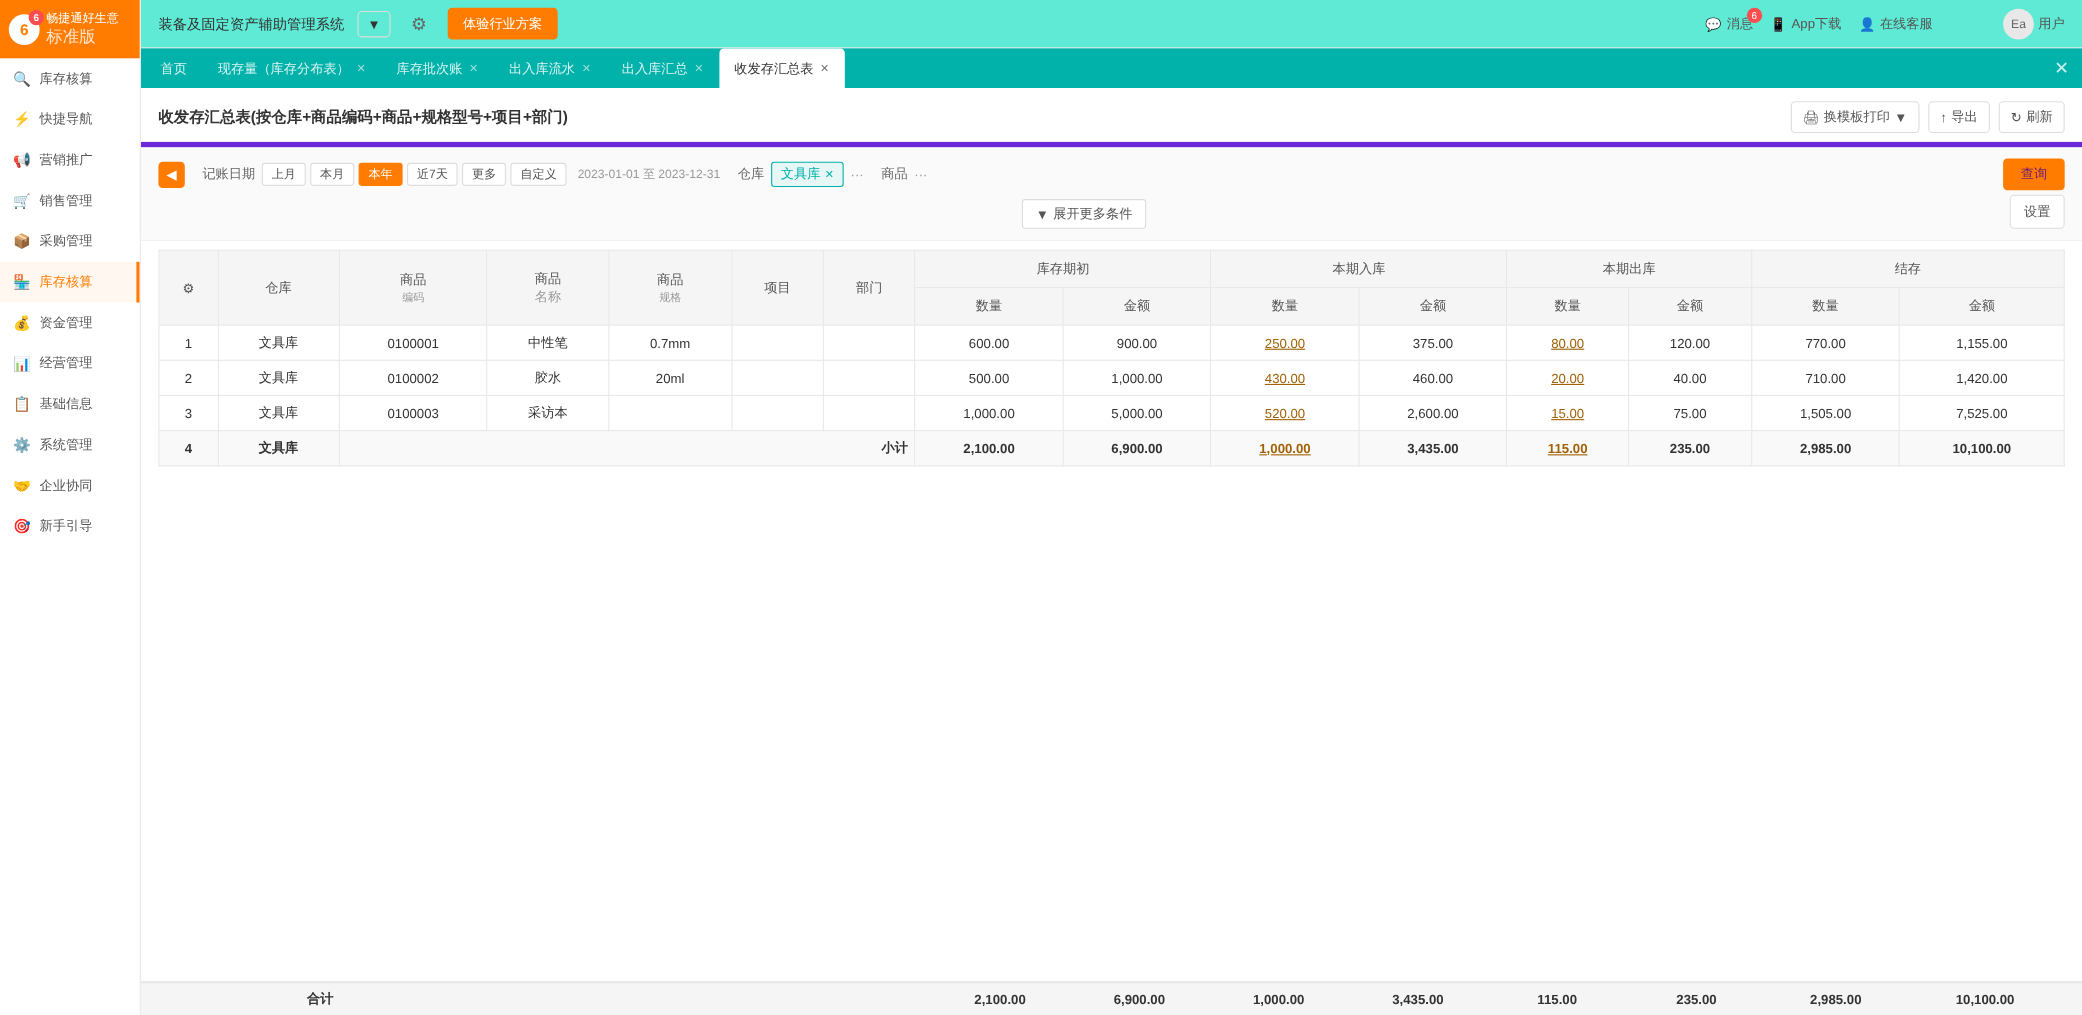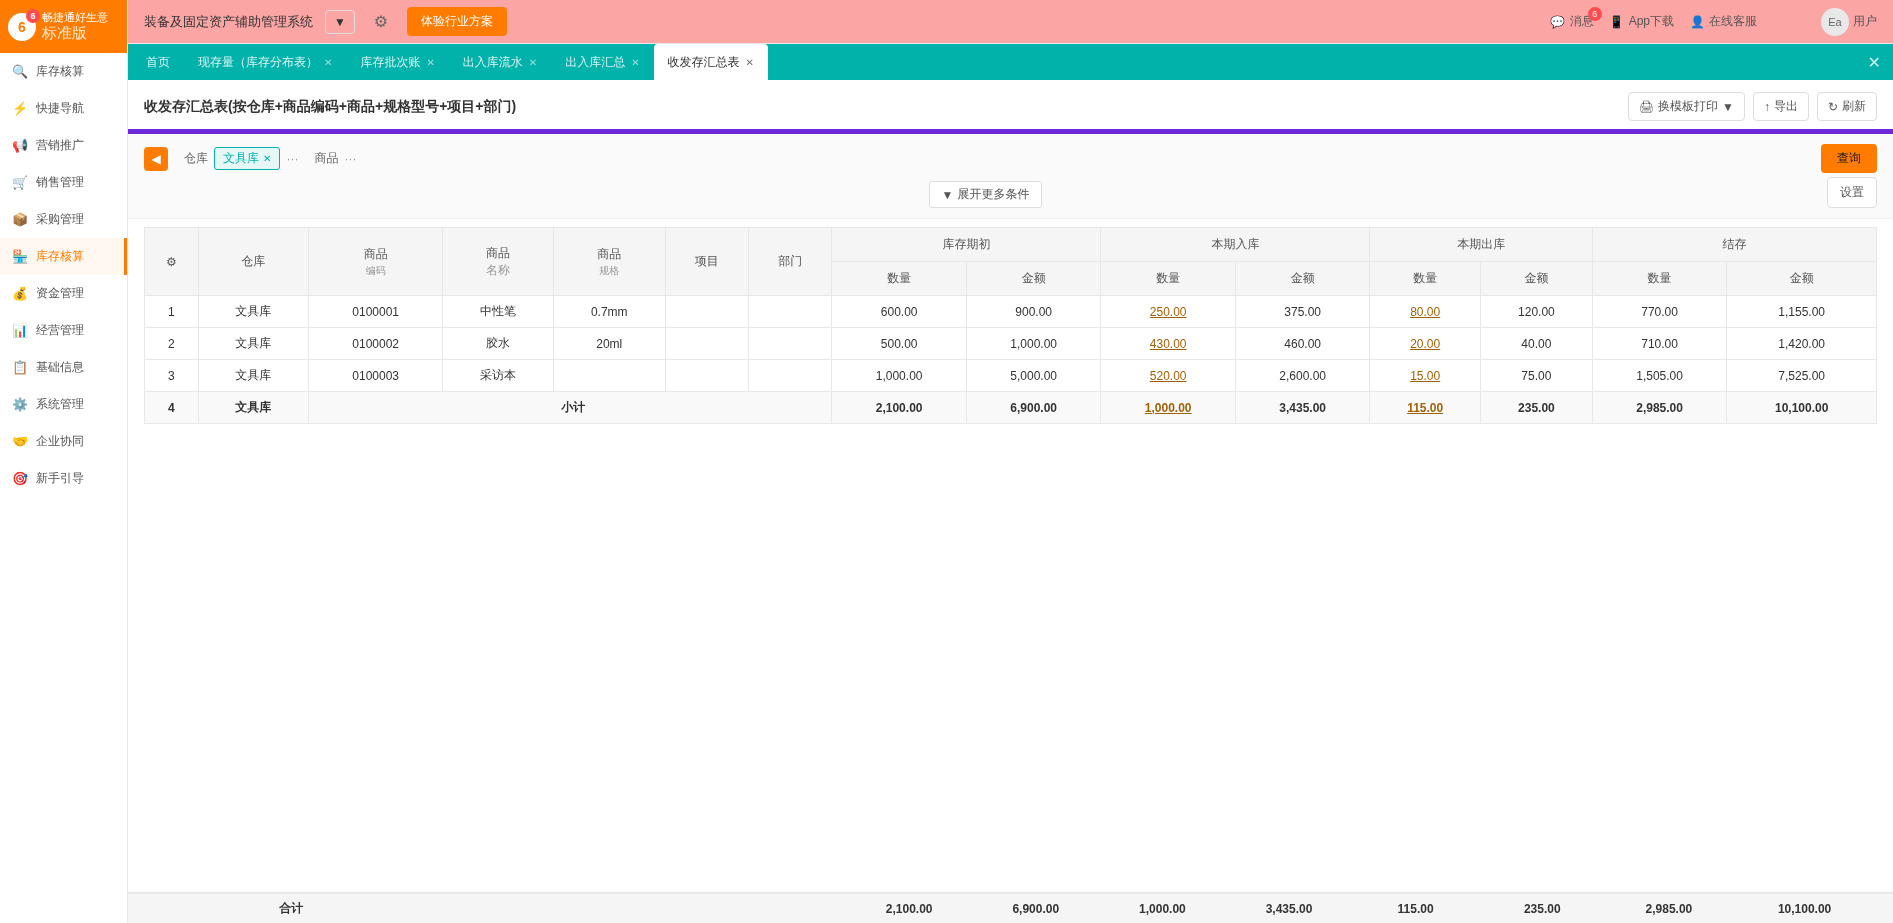--- a/index.html
+++ b/index.html
@@ -15,21 +15,21 @@
     .sidebar-nav { flex: 1; overflow-y: auto; }
     .sidebar-item { display: flex; align-items: center; gap: 8px; padding: 10px 12px; cursor: pointer; color: #555; transition: background 0.2s; }
     .sidebar-item.active { background: #fff7f0; color: #ff7c00; border-right: 3px solid #ff7c00; }
     .sidebar-item-icon { width: 16px; height: 16px; display: flex; align-items: center; justify-content: center; font-size: 13px; }
     .sidebar-item-label { font-size: 12px; }
 
     
     .main { flex: 1; display: flex; flex-direction: column; overflow: hidden; }
 
     
-    .topbar { height: 44px; background: #fca5a5; border-bottom: 1px solid #e8e8e8; display: flex; align-items: center; justify-content: space-between; padding: 0 16px; flex-shrink: 0; }
+    .topbar { height: 44px; background: #5eead4; border-bottom: 1px solid #e8e8e8; display: flex; align-items: center; justify-content: space-between; padding: 0 16px; flex-shrink: 0; }
     .topbar-left { display: flex; align-items: center; gap: 12px; }
     .topbar-system-name { font-size: 13px; color: #333; }
     .topbar-dropdown { display: flex; align-items: center; gap: 4px; padding: 4px 8px; border: 1px solid #ddd; border-radius: 4px; cursor: pointer; font-size: 12px; }
     .topbar-settings { width: 28px; height: 28px; display: flex; align-items: center; justify-content: center; cursor: pointer; color: #666; font-size: 16px; }
     .topbar-trial-btn { background: #ff7c00; color: #fff; border: none; border-radius: 4px; padding: 6px 14px; font-size: 12px; cursor: pointer; }
     .topbar-right { display: flex; align-items: center; gap: 16px; }
     .topbar-right-item { display: flex; align-items: center; gap: 4px; cursor: pointer; color: #555; font-size: 12px; position: relative; }
     .topbar-right-item .badge { position: absolute; top: -6px; right: -8px; background: #ff4d4f; color: #fff; border-radius: 50%; width: 14px; height: 14px; font-size: 9px; display: flex; align-items: center; justify-content: center; }
     .user-avatar { width: 28px; height: 28px; background: #e8e8e8; border-radius: 50%; display: flex; align-items: center; justify-content: center; font-size: 11px; color: #666; margin-left: 48px; }
 
@@ -57,21 +57,21 @@
     .filter-item { display: flex; align-items: center; gap: 6px; }
     .filter-label { font-size: 12px; color: #666; white-space: nowrap; }
     .date-btns { display: flex; align-items: center; gap: 4px; }
     .date-btn { padding: 2px 8px; border: 1px solid #ddd; border-radius: 3px; cursor: pointer; font-size: 11px; color: #555; background: #fff; }
     .date-btn.active { background: #ff7c00; color: #fff; border-color: #ff7c00; }
     .date-range { font-size: 11px; color: #999; margin-left: 4px; }
     .warehouse-tag { display: flex; align-items: center; gap: 4px; background: #e6f7f6; border: 1px solid #00b2a9; border-radius: 3px; padding: 2px 8px; font-size: 12px; color: #00b2a9; }
     .warehouse-tag-close { cursor: pointer; font-size: 10px; }
     .filter-dots { color: #999; font-size: 12px; cursor: pointer; }
     .expand-btn { display: flex; align-items: center; gap: 4px; padding: 4px 12px; border: 1px solid #ddd; border-radius: 3px; cursor: pointer; font-size: 12px; color: #555; background: #fff; margin: 8px auto 0; width: fit-content; }
-    .btn-query { background: #ff7c00; color: #0f172a; border: none; border-radius: 4px; padding: 6px 16px; font-size: 12px; cursor: pointer; }
+    .btn-query { background: #ff7c00; color: #701a75; border: none; border-radius: 4px; padding: 6px 16px; font-size: 12px; cursor: pointer; }
     .btn-settings { background: #fff; color: #555; border: 1px solid #ddd; border-radius: 4px; padding: 6px 12px; font-size: 12px; cursor: pointer; margin-top: 4px; display: block; }
 
     
     .table-container { padding: 8px 16px; }
     .data-table { width: 100%; border-collapse: collapse; font-size: 12px; }
     .data-table th { background: #f5f5f5; padding: 8px 6px; text-align: center; border: 1px solid #e8e8e8; color: #555; font-weight: 500; white-space: nowrap; }
     .data-table td { padding: 7px 6px; border: 1px solid #e8e8e8; text-align: center; color: #333; white-space: nowrap; }
     .data-table .subtotal td { font-weight: bold; background: #f9f9f9; }
     .data-table .link-val { color: #a16207; text-decoration: underline; cursor: pointer; }
     .th-group { background: #f0f0f0; }
@@ -221,20 +221,32 @@
           <span>↻</span>
           <span>刷新</span>
         </button>
       </div>
     </div>
 
     <div class="filter-bar">
       <div class="filter-row">
         <button class="filter-toggle-btn">◀</button>
         <div class="filter-item">
+          <span class="filter-label">记账日期</span>
+          <div class="date-btns">
+            <button class="date-btn">上月</button>
+            <button class="date-btn">本月</button>
+            <button class="date-btn active">本年</button>
+            <button class="date-btn">近7天</button>
+            <button class="date-btn">更多</button>
+            <button class="date-btn">自定义</button>
+          </div>
+          <span class="date-range">2023-01-01 至 2023-12-31</span>
+        </div>
+        <div class="filter-item">
           <span class="filter-label">仓库</span>
           <div class="warehouse-tag">
             <span>文具库</span>
             <span class="warehouse-tag-close">✕</span>
           </div>
           <span class="filter-dots">···</span>
         </div>
         <div class="filter-item">
           <span class="filter-label">商品</span>
           <span class="filter-dots">···</span>
@@ -332,21 +344,21 @@
             <td>2,600.00</td>
             <td><span class="link-val">15.00</span></td>
             <td>75.00</td>
             <td>1,505.00</td>
             <td>7,525.00</td>
           </tr>
 
           <tr class="subtotal">
             <td>4</td>
             <td><strong>文具库</strong></td>
-            <td colspan="5" style="text-align:center; padding-left:12px;"><strong>小计</strong></td>
+            <td colspan="5" style="text-align:right; padding-left:12px;"><strong>小计</strong></td>
             <td><strong>2,100.00</strong></td>
             <td><strong>6,900.00</strong></td>
             <td><span class="link-val" style="font-weight:bold;">1,000.00</span></td>
             <td><strong>3,435.00</strong></td>
             <td><span class="link-val" style="font-weight:bold;">115.00</span></td>
             <td><strong>235.00</strong></td>
             <td><strong>2,985.00</strong></td>
             <td><strong>10,100.00</strong></td>
           </tr>
         </tbody>

